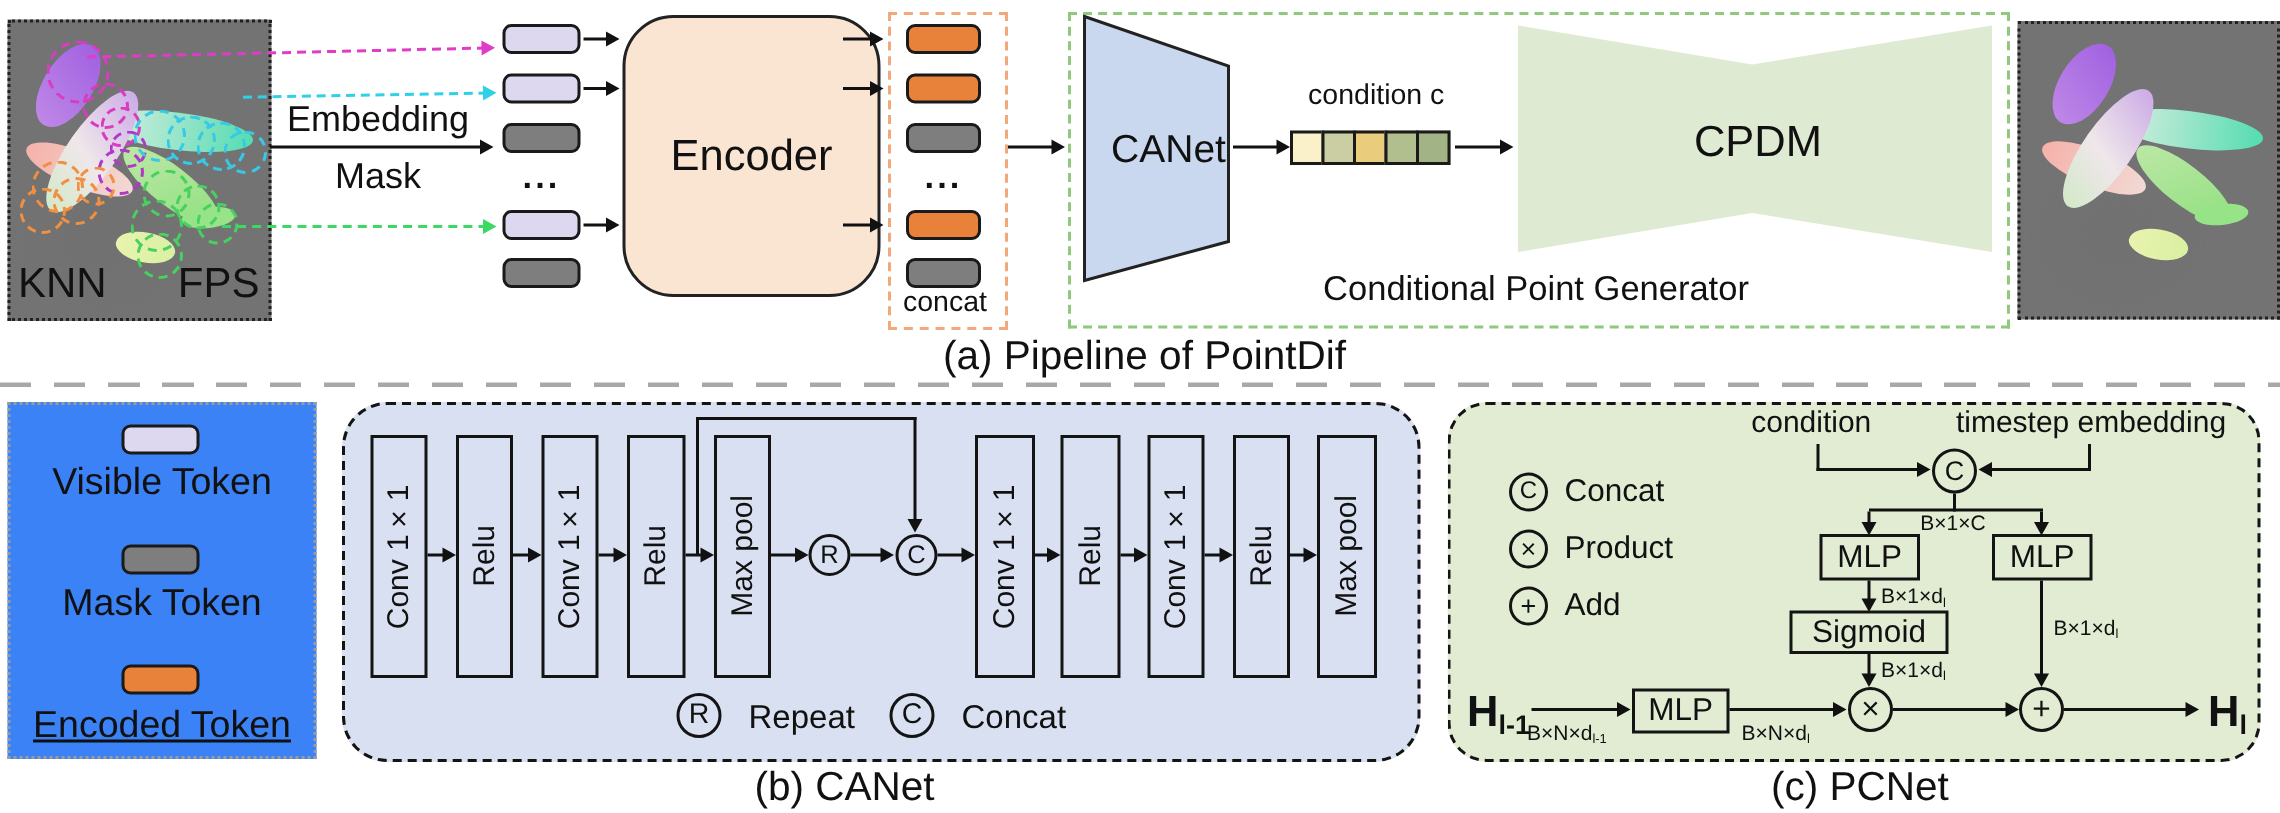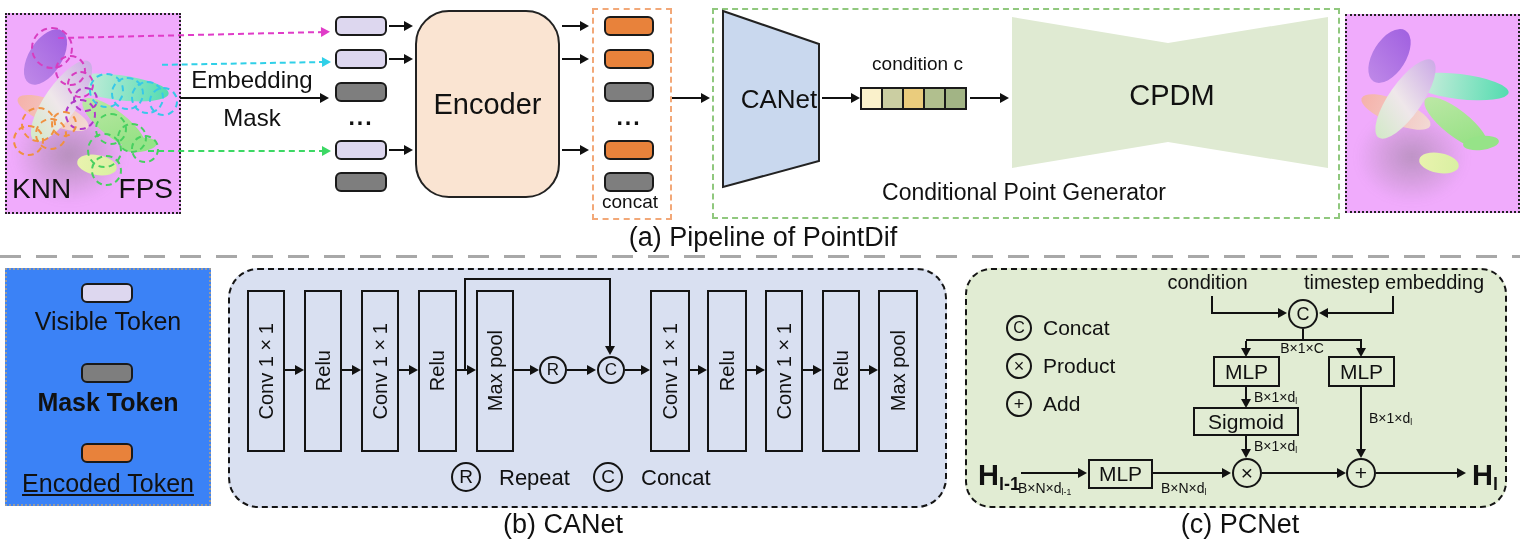--- a/index.html
+++ b/index.html
@@ -1,21 +1,21 @@
 <!DOCTYPE html>
 <html><head>
 <meta charset="utf-8">
 <style>
   html,body{margin:0;padding:0;background:#fff;}
   .canvas{position:relative;width:1520px;height:542px;background:#fff;overflow:hidden;
           font-family:"Liberation Sans", sans-serif;color:#111;}
   .abs{position:absolute;}
   .ctr{text-align:center;}
   
-  .dotbox{position:absolute;border:2.5px dotted #222;background:#f0abfc;}
+  .dotbox{position:absolute;border:2.5px dotted #222;background:#737373;}
   .legendbox{position:absolute;border:2px dotted #9a9a9a;background:#3b82f6;}
   .genbox{position:absolute;border:2.5px dashed #90C87E;}
   .concatbox{position:absolute;border:2px dashed #F2A878;}
   .bigdash{position:absolute;border:2.5px dashed #141414;}
   
   .token{position:absolute;width:52px;height:20px;border:2px solid #1a1a1a;border-radius:6px;box-sizing:border-box;}
   .tok-visible{background:#DDD7EF;}
   .tok-mask{background:#7E7E7E;}
   .tok-encoded{background:#E8823B;}
   .dots{position:absolute;font-weight:bold;font-size:23px;letter-spacing:2px;line-height:14px;}
@@ -107,21 +107,21 @@
   <div class="token tok-visible" style="left:335px;top:49px;"></div>
   <div class="token tok-mask" style="left:335px;top:82px;"></div>
   <div class="dots ctr" style="left:335px;top:110px;width:52px;">...</div>
   <div class="token tok-visible" style="left:335px;top:140px;"></div>
   <div class="token tok-mask" style="left:335px;top:172px;"></div>
 
   <div class="arr-r" style="left:389px;top:25px;width:16px;"></div>
   <div class="arr-r" style="left:389px;top:58px;width:16px;"></div>
   <div class="arr-r" style="left:389px;top:149px;width:16px;"></div>
 
-  <div class="abs" style="left:415px;top:10px;width:145px;height:188px;border:2.5px solid #222;border-radius:34px;background:#FAE4D2;box-sizing:border-box;display:flex;align-items:center;justify-content:center;font-size:29px;">
+  <div class="abs" style="left:415px;top:10px;width:172px;height:188px;border:2.5px solid #222;border-radius:34px;background:#FAE4D2;box-sizing:border-box;display:flex;align-items:center;justify-content:center;font-size:29px;">
     <span>Encoder</span>
   </div>
 
   <div class="arr-r" style="left:562px;top:25px;width:19px;"></div>
   <div class="arr-r" style="left:562px;top:58px;width:19px;"></div>
   <div class="arr-r" style="left:562px;top:149px;width:19px;"></div>
 
   <div class="concatbox" style="left:592px;top:8px;width:76px;height:208px;"></div>
   <div class="token tok-encoded" style="left:604px;top:16px;width:50px;"></div>
   <div class="token tok-encoded" style="left:604px;top:49px;width:50px;"></div>
@@ -172,21 +172,21 @@
   </div>
 
   <div class="caption ctr" style="left:513px;top:222px;width:500px;">(a) Pipeline of PointDif</div>
 
   <div class="divider" style="left:0;top:255px;width:1520px;"></div>
 
   <div class="legendbox" style="left:5px;top:268px;width:202px;height:234px;">
     <div class="token tok-visible" style="left:74px;top:13px;position:absolute;"></div>
     <div class="abs ctr" style="left:0;top:37px;width:202px;font-size:25px;">Visible Token</div>
     <div class="token tok-mask" style="left:74px;top:93px;position:absolute;"></div>
-    <div class="abs ctr" style="left:0;top:118px;width:202px;font-size:25px;font-weight:bold;">Mask Token</div>
+    <div class="abs ctr" style="left:0;top:118px;width:202px;font-size:25px;">Mask Token</div>
     <div class="token tok-encoded" style="left:74px;top:173px;position:absolute;"></div>
     <div class="abs ctr" style="left:0;top:199px;width:202px;font-size:25px;text-decoration:underline;">Encoded Token</div>
   </div>
 
   <div class="bigdash" style="left:228px;top:268px;width:715px;height:236px;border-radius:30px;background:#D9E0F1;"></div>
 
   <div class="vblock" style="left:247px;">
       <span>Conv 1×1</span>
     </div>
   <div class="vblock" style="left:304px;">

